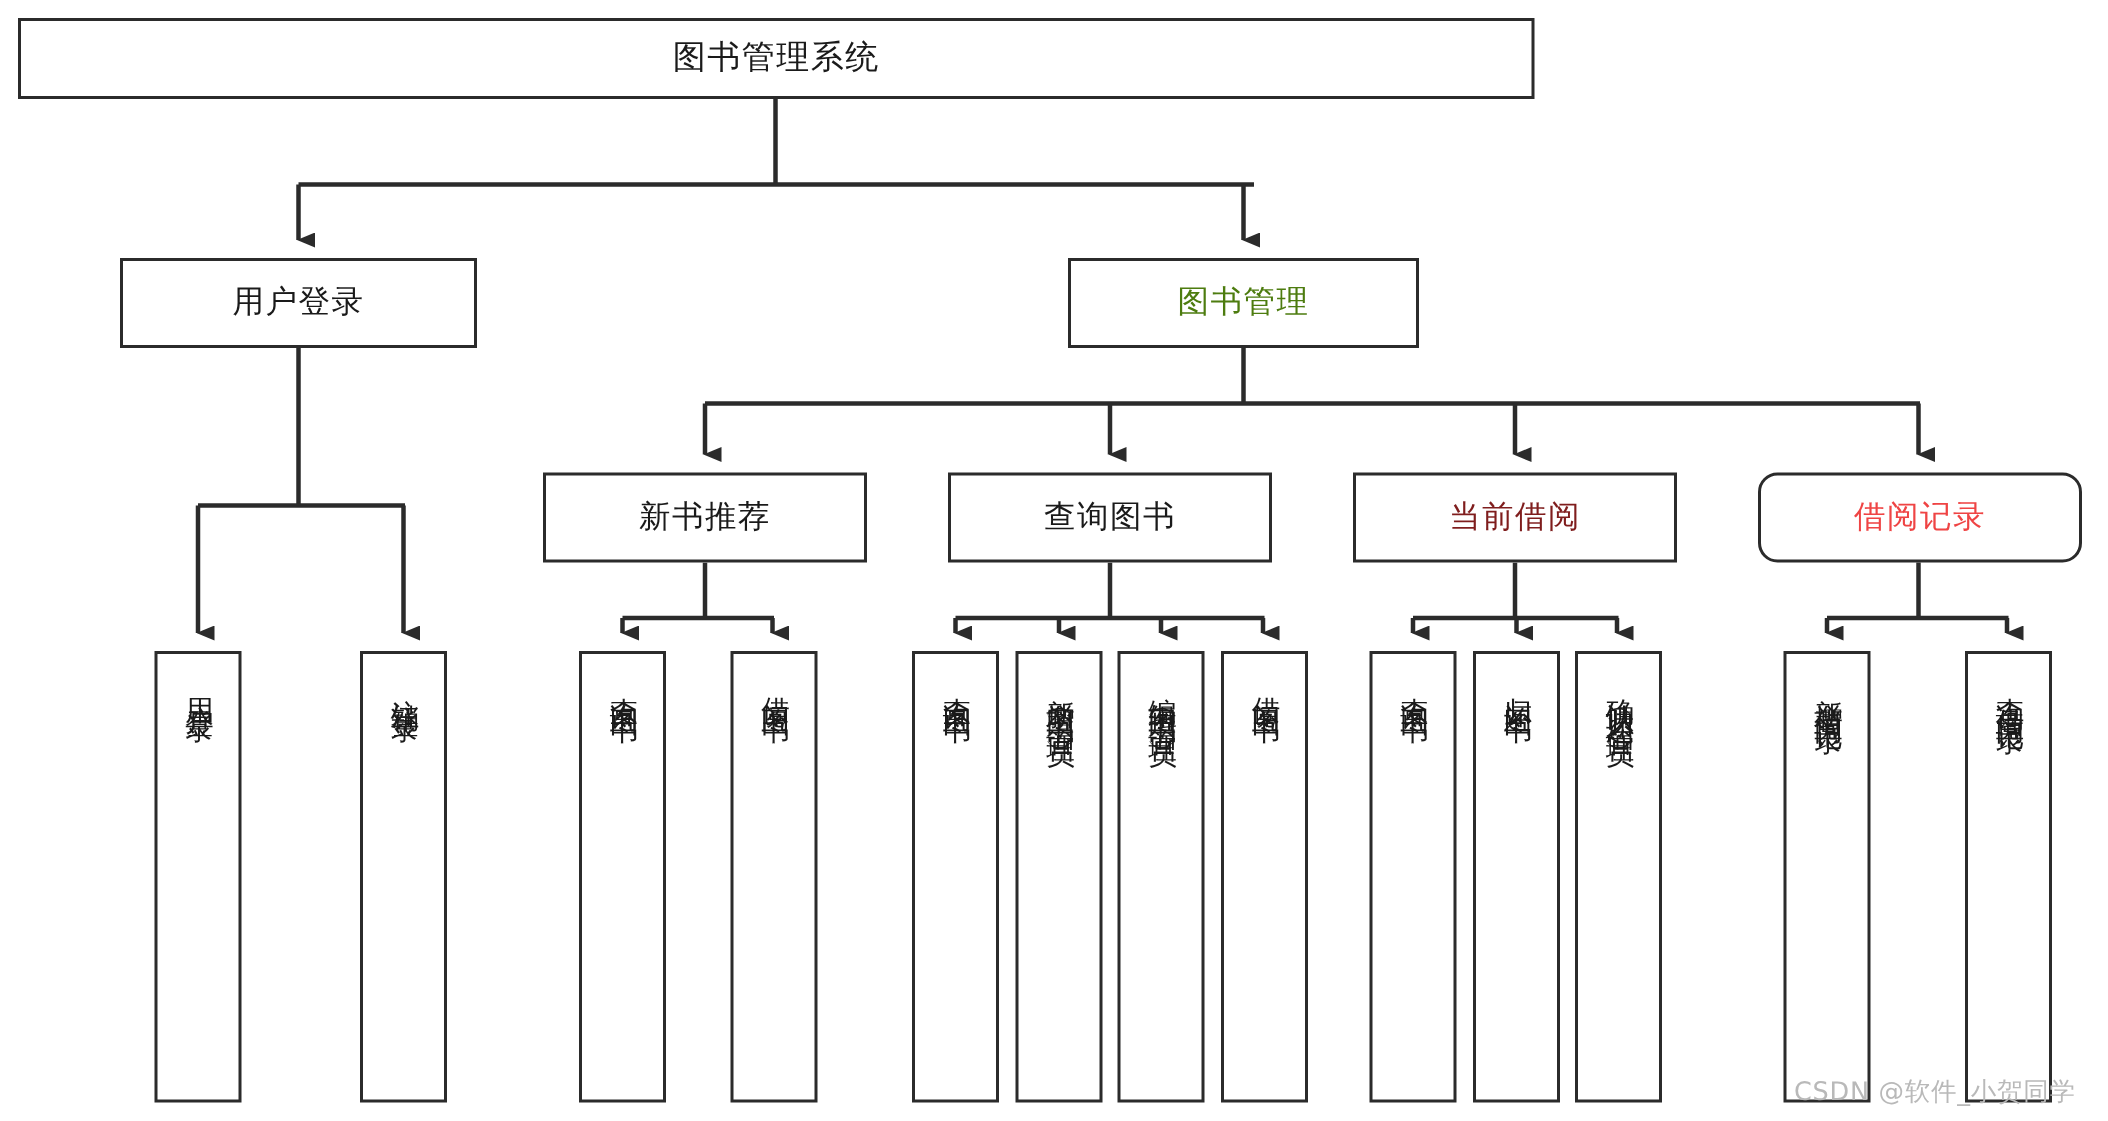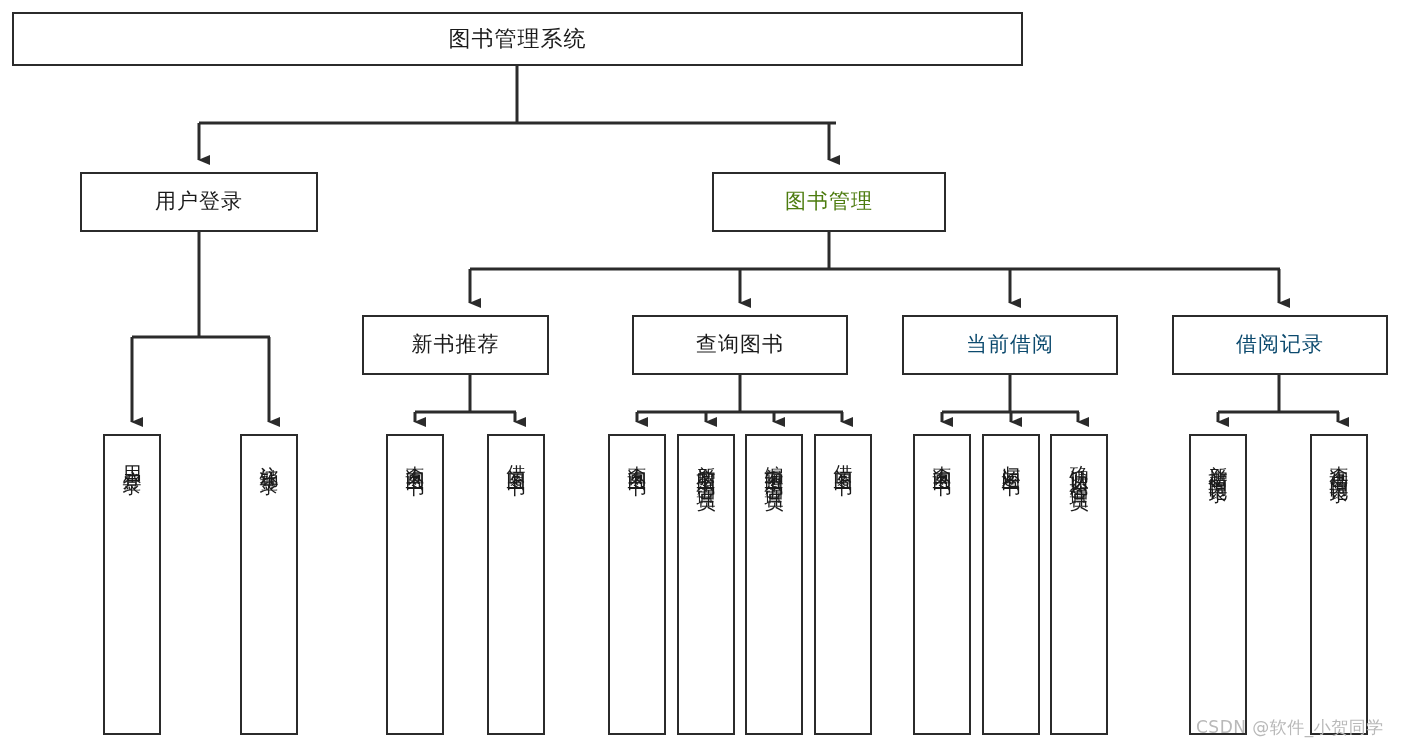--- a/index.html
+++ b/index.html
@@ -126,30 +126,30 @@
     <span>图书管理系统</span>
   </div>
 
   <div class="node horiz" id="n-l1_0" style="left: 80px; top: 172px; width: 238px; height: 60px; border-color: rgb(43, 43, 43); background: rgb(255, 255, 255); color: rgb(26, 26, 26);">
     <span>用户登录</span>
   </div>
   <div class="node horiz" id="n-l1_1" style="left: 712px; top: 172px; width: 234px; height: 60px; border-color: rgb(43, 43, 43); background: rgb(255, 255, 255); color: #4d7c0f;">
     <span>图书管理</span>
   </div>
 
-  <div class="node horiz" id="n-l2_0" style="left: 362px; top: 315px; width: 187px; height: 60px; border-color: rgb(43, 43, 43); background: rgb(255, 255, 255); color: rgb(26, 26, 26);">
+  <div class="node horiz" id="n-l2_0" style="left: 362px; top: 315px; width: 216px; height: 60px; border-color: rgb(43, 43, 43); background: rgb(255, 255, 255); color: rgb(26, 26, 26);">
     <span>新书推荐</span>
   </div>
   <div class="node horiz" id="n-l2_1" style="left: 632px; top: 315px; width: 216px; height: 60px; border-color: rgb(43, 43, 43); background: rgb(255, 255, 255); color: rgb(26, 26, 26);">
     <span>查询图书</span>
   </div>
-  <div class="node horiz" id="n-l2_2" style="left: 902px; top: 315px; width: 216px; height: 60px; border-color: rgb(43, 43, 43); background: rgb(255, 255, 255); color: #0c4a6e;">
+  <div class="node horiz" id="n-l2_2" style="left: 902px; top: 315px; width: 216px; height: 60px; border-color: rgb(43, 43, 43); background: rgb(255, 255, 255); color: #7f1d1d;">
     <span>当前借阅</span>
   </div>
-  <div class="node horiz" id="n-l2_3" style="left: 1172px; top: 315px; width: 216px; height: 60px; border-color: rgb(43, 43, 43); background: rgb(255, 255, 255); color: #0c4a6e;">
+  <div class="node horiz" id="n-l2_3" style="left: 1172px; top: 315px; width: 216px; height: 60px; border-color: rgb(43, 43, 43); background: rgb(255, 255, 255); color: #ef4444; border-radius: 13px;">
     <span>借阅记录</span>
   </div>
 
   <div class="node leaf" id="n-leaf_0" style="left: 103px; top: 434px; width: 58px; height: 301px; border-color: rgb(43, 43, 43); background: rgb(255, 255, 255); color: rgb(26, 26, 26);">
     <span class="vtext">用户登录</span>
   </div>
   <div class="node leaf" id="n-leaf_1" style="left: 240px; top: 434px; width: 58px; height: 301px; border-color: rgb(43, 43, 43); background: rgb(255, 255, 255); color: rgb(26, 26, 26);">
     <span class="vtext">注销登录</span>
   </div>
   <div class="node leaf" id="n-leaf_2" style="left: 386px; top: 434px; width: 58px; height: 301px; border-color: rgb(43, 43, 43); background: rgb(255, 255, 255); color: rgb(26, 26, 26);">

